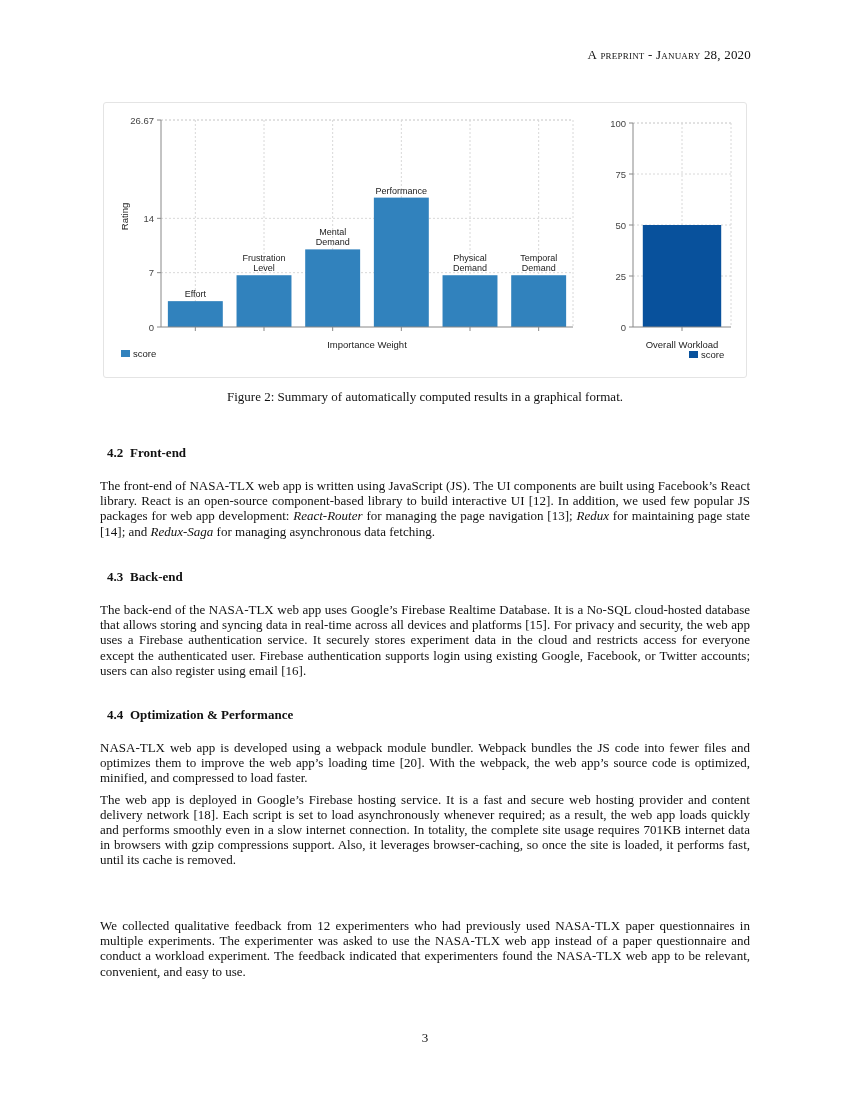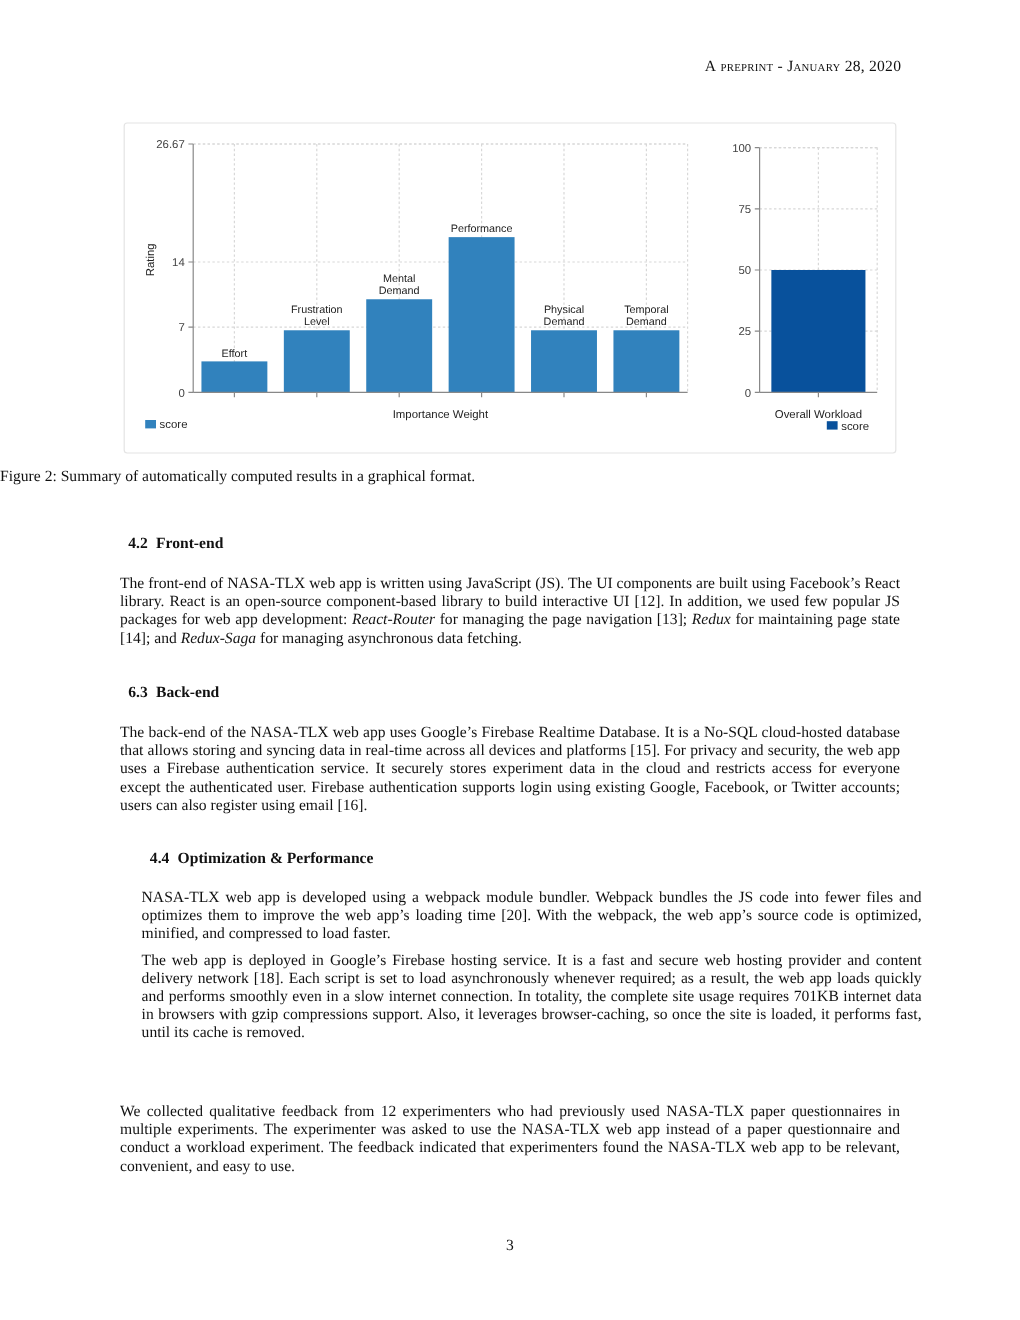--- a/index.html
+++ b/index.html
@@ -3,21 +3,21 @@
 <meta charset="utf-8">
 <style>
   html, body { margin:0; padding:0; background:#fff; }
   body { width:850px; height:1100px; position:relative; overflow:hidden;
          font-family:"Liberation Serif", "DejaVu Serif", serif; color:#111; }
   .header { position:absolute; top:47px; right:99px; font-size:13px; letter-spacing:0.2px;text-align:right; }
   .header .sc { font-variant: small-caps; }
   .figure-box { position:absolute; left:103px; top:102px; width:642px; height:274px;
                 border:1px solid #e4e4e4; border-radius:3px; background:#fff; }
   .chart-svg { position:absolute; left:0; top:0; }
-  .caption { position:absolute; top:389px; left:0; width:850px; font-size:13px; }
+  .caption { position:absolute; top:389px; left:0; width:850px; text-align:center; font-size:13px; }
   .section { position:absolute; left:100px; width:650px; }
   .sec-h { font-weight:bold; font-size:13px; margin:0; }
   .sec-h .num { display:inline-block; width:30px;text-align:center; }
   .sec-h5 { font-weight:bold; font-size:17px; margin:0; }
   .sec-h5 .num { display:inline-block; width:25px; }
   p.body { font-size:13px; line-height:15.2px; margin:0; text-align:justify; }
   .page-num { position:absolute; top:1030px; left:0; width:850px; text-align:center; font-size:13px; }
   .svg-text { font-family:"Liberation Sans", "DejaVu Sans", sans-serif; }
 </style>
 </head>
@@ -104,25 +104,25 @@
 </div>
 
 <div class="caption">Figure 2: Summary of automatically computed results in a graphical format.</div>
 
 <div class="section" style="top:445px;">
   <h3 class="sec-h"><span class="num">4.2</span><span>Front-end</span></h3>
   <p class="body" style="margin-top:17px;"><span>The front-end of NASA-TLX web app is written using JavaScript (JS). The UI components are built using Facebook’s React library. React is an open-source component-based library to build interactive UI [12]. In addition, we used few popular JS packages for web app development: </span><i>React-Router</i><span> for managing the page navigation [13]; </span><i>Redux</i><span> for maintaining page state [14]; and </span><i>Redux-Saga</i><span> for managing asynchronous data fetching.</span></p>
 </div>
 
 <div class="section" style="top:569px;">
-  <h3 class="sec-h"><span class="num">6.3</span><span>Back-end</span></h3>
+  <h3 class="sec-h"><span class="num">4.3</span><span>Back-end</span></h3>
   <p class="body" style="margin-top:17px;">The back-end of the NASA-TLX web app uses Google’s Firebase Realtime Database. It is a No-SQL cloud-hosted database that allows storing and syncing data in real-time across all devices and platforms [15]. For privacy and security, the web app uses a Firebase authentication service. It securely stores experiment data in the cloud and restricts access for everyone except the authenticated user. Firebase authentication supports login using existing Google, Facebook, or Twitter accounts; users can also register using email [16].</p>
 </div>
 
-<div class="section" style="top:707px;margin-left:18px;">
+<div class="section" style="top:707px;">
   <h3 class="sec-h"><span class="num">4.4</span><span>Optimization &amp; Performance</span></h3>
   <p class="body" style="margin-top:17px;">NASA-TLX web app is developed using a webpack module bundler. Webpack bundles the JS code into fewer files and optimizes them to improve the web app’s loading time [20]. With the webpack, the web app’s source code is optimized, minified, and compressed to load faster.</p>
   <p class="body" style="margin-top:6px;">The web app is deployed in Google’s Firebase hosting service. It is a fast and secure web hosting provider and content delivery network [18]. Each script is set to load asynchronously whenever required; as a result, the web app loads quickly and performs smoothly even in a slow internet connection. In totality, the complete site usage requires 701KB internet data in browsers with gzip compressions support. Also, it leverages browser-caching, so once the site is loaded, it performs fast, until its cache is removed.</p>
 </div>
 
 <div class="section" style="top:901px;">
   <p class="body" style="margin-top:17px;">We collected qualitative feedback from 12 experimenters who had previously used NASA-TLX paper questionnaires in multiple experiments. The experimenter was asked to use the NASA-TLX web app instead of a paper questionnaire and conduct a workload experiment. The feedback indicated that experimenters found the NASA-TLX web app to be relevant, convenient, and easy to use.</p>
 </div>
 
 <div class="page-num">3</div>

